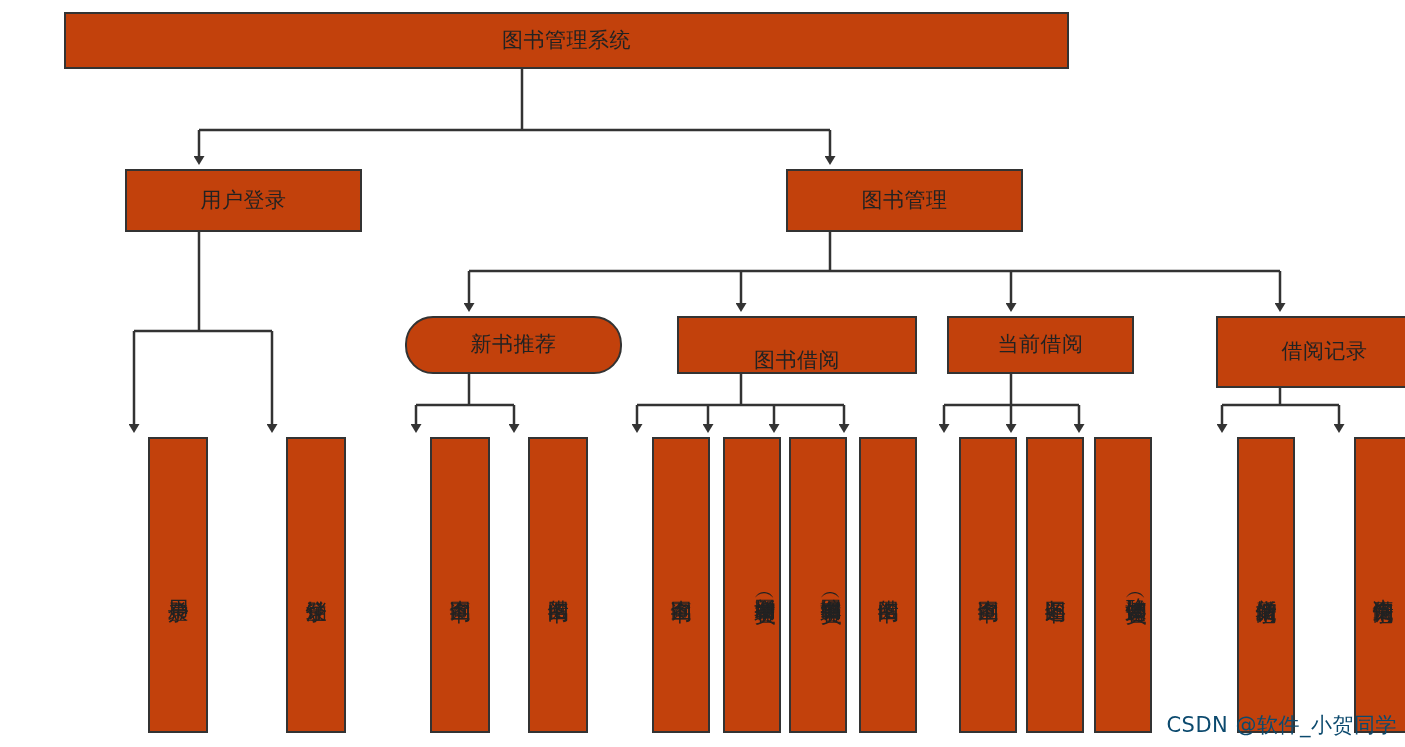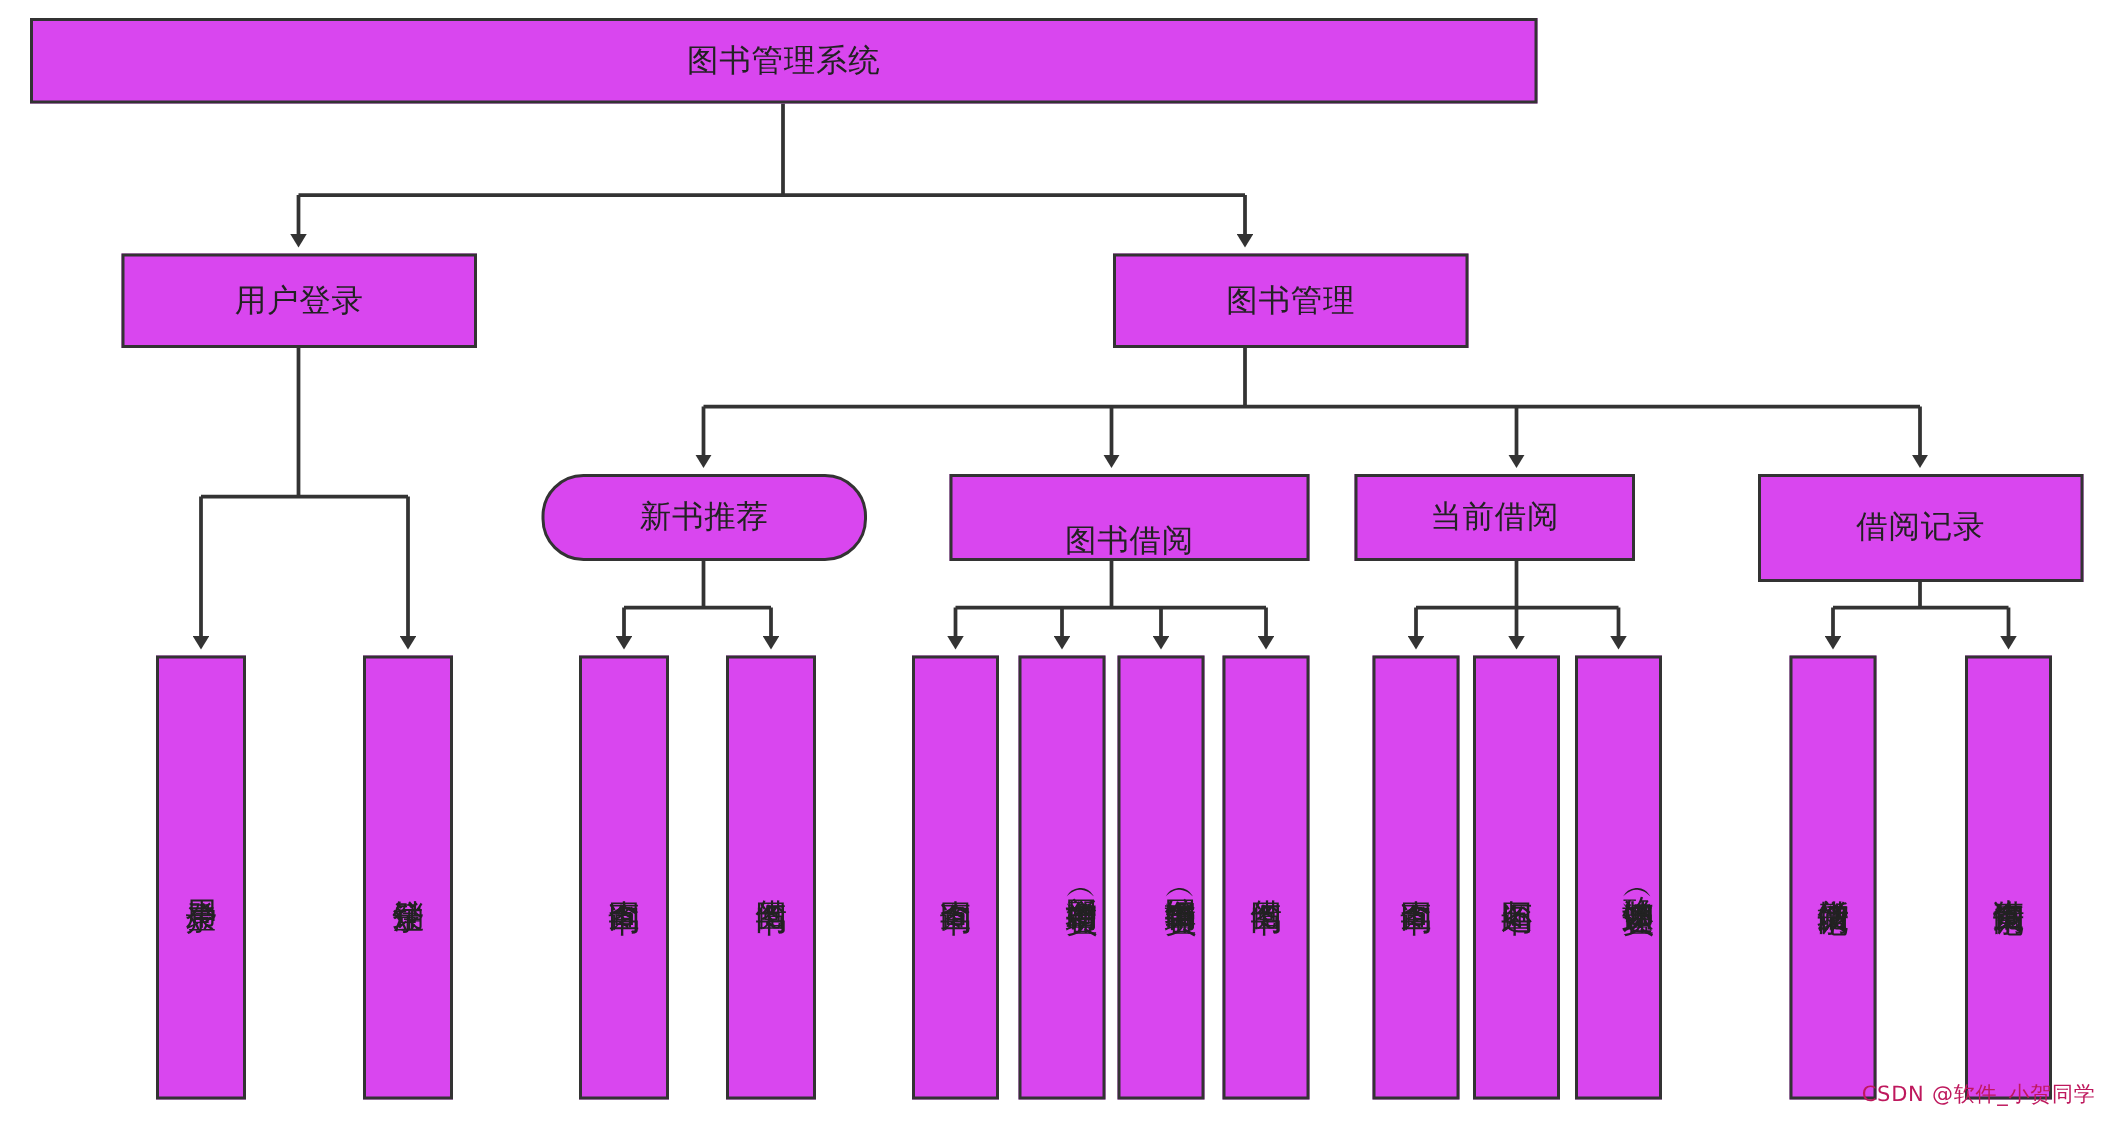--- a/index.html
+++ b/index.html
@@ -12,25 +12,26 @@
     width: 1405px;
     height: 747px;
     background: #ffffff;
     overflow: hidden;
     font-family: "DejaVu Sans", "Liberation Sans", sans-serif;
   }
   .node {
     position: absolute;
     box-sizing: border-box;
     border: 2.5px solid #333333;
-    background: #d946ef;
+    background: #c2410c;
     display: flex;
     align-items: center;
     justify-content: center;
     color: #222222;
+    margin-left: 44px;
   }
   .node.h {
     font-size: 21px;
     line-height: 1.1;
     letter-spacing: 0.5px;
   }
   .node.v {
     writing-mode: vertical-rl;
     text-orientation: upright;
     font-size: 21px;
@@ -48,22 +49,22 @@
     left: 0;
     top: 0;
     width: 1405px;
     height: 747px;
     pointer-events: none;
   }
   #watermark {
     position: absolute;
     right: 8px;
     bottom: 8px;
-    font-size: 14px;
-    color: #be185d;
+    font-size: 21px;
+    color: #0c4a6e;
     letter-spacing: 0.5px;
     white-space: nowrap;
   }
 </style>
 </head>
 <body>
 
 <div id="canvas">
 
   <svg id="wires" viewBox="0 0 1405 747">

